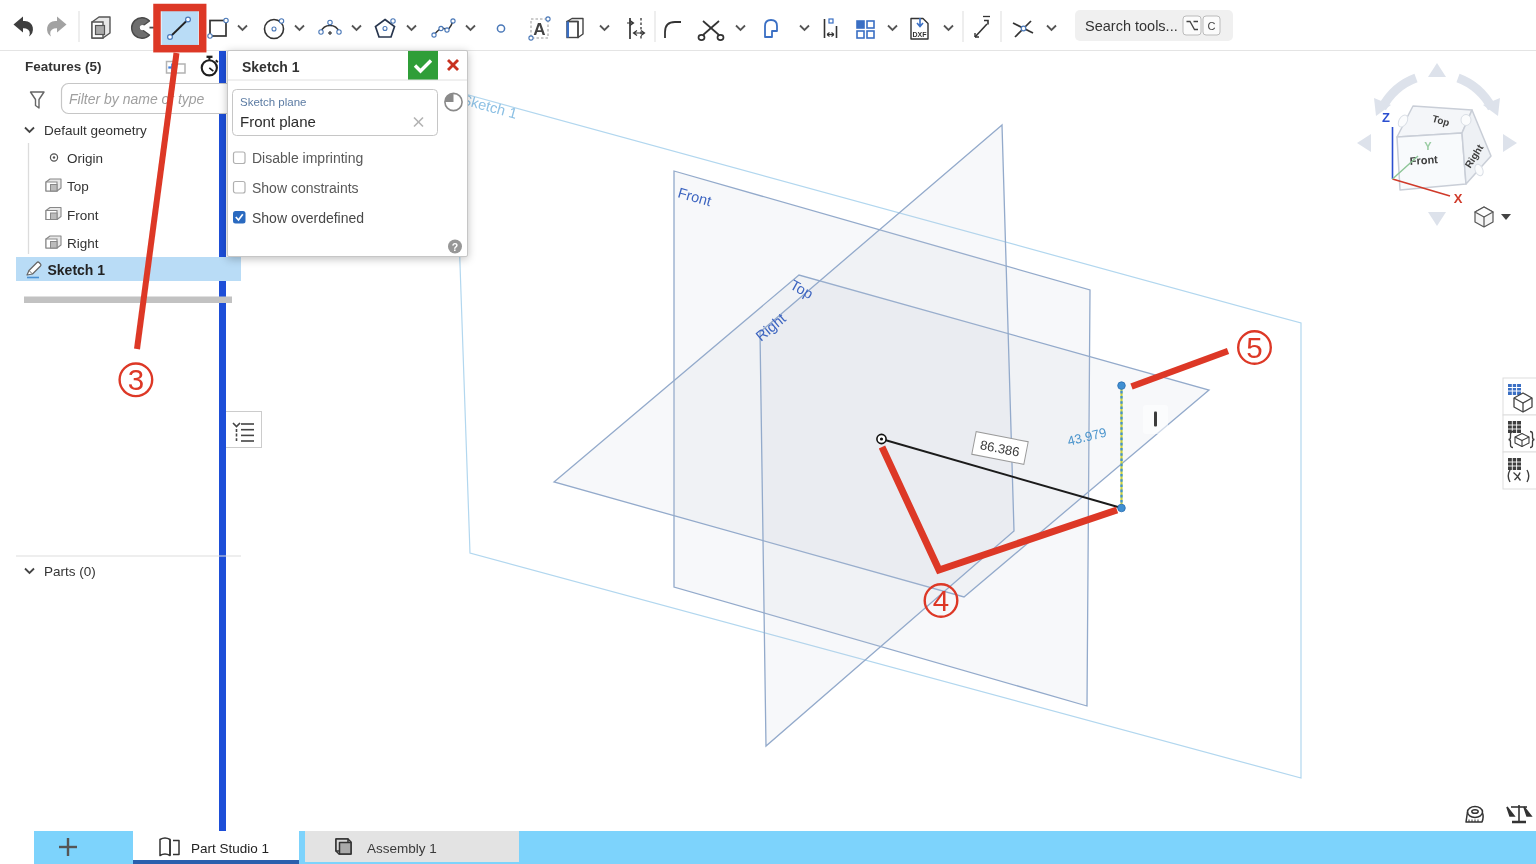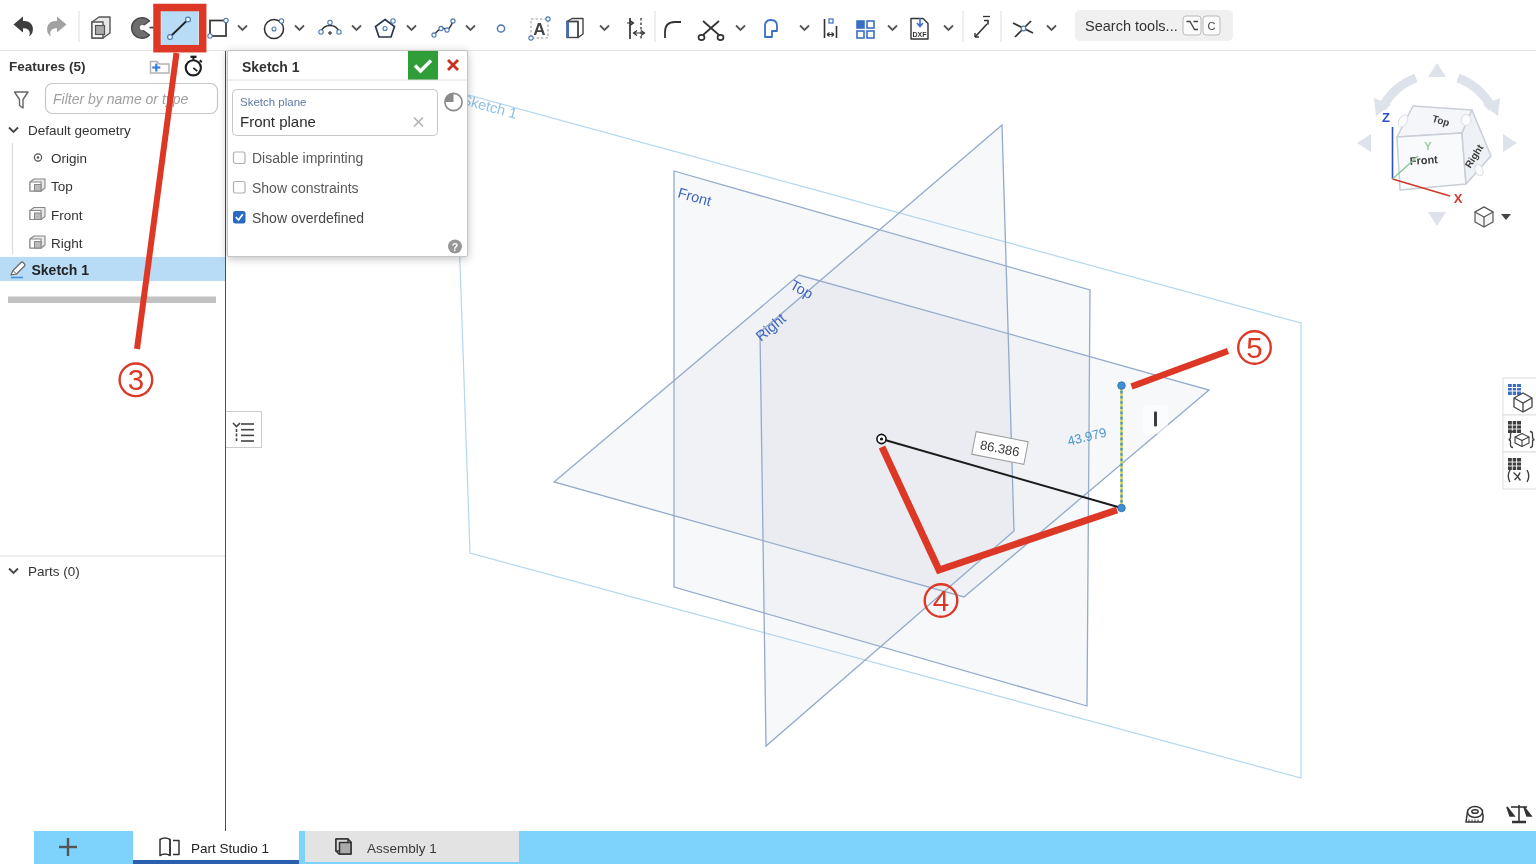--- a/index.html
+++ b/index.html
@@ -2,21 +2,21 @@
 <html><head>
 <meta charset="utf-8">
 <style>
 * { margin:0; padding:0; box-sizing:border-box; }
 html,body { width:1536px; height:864px; overflow:hidden; background:#fff;
   font-family:"Liberation Sans", sans-serif; }
 #canvasSVG { position:absolute; left:0; top:0; z-index:1; }
 #toolbar { position:absolute; left:0; top:0; width:1536px; height:51px;
   background:#fff; border-bottom:1px solid #e4e4e4; z-index:10; }
 #leftpanel { position:absolute; left:0; top:51px; width:226px; height:780px;
-  background:#fff; border-right:1px solid #1d4ed8; z-index:10; }
+  background:#fff; border-right:7px solid #1d4ed8; z-index:10;padding-left:16px; }
 #dialog { position:absolute; left:227px; top:50px; width:241px; height:207px;
   background:#fff; border:1px solid #c6c6c6; border-radius:2px;
   box-shadow:0 2px 8px rgba(0,0,0,0.25); z-index:20; }
 #flyout { position:absolute; left:226px; top:411px; width:36px; height:37px;
   background:#fff; border:1px solid #ccc; border-left:none; z-index:20; }
 #bottombar { position:absolute; left:0; top:831px; width:1536px; height:43px;
   background:#7dd3fc; z-index:10;margin-left:34px; }
 #annotSVG { position:absolute; left:0; top:0; z-index:100; pointer-events:none; }
 </style>
 </head>

